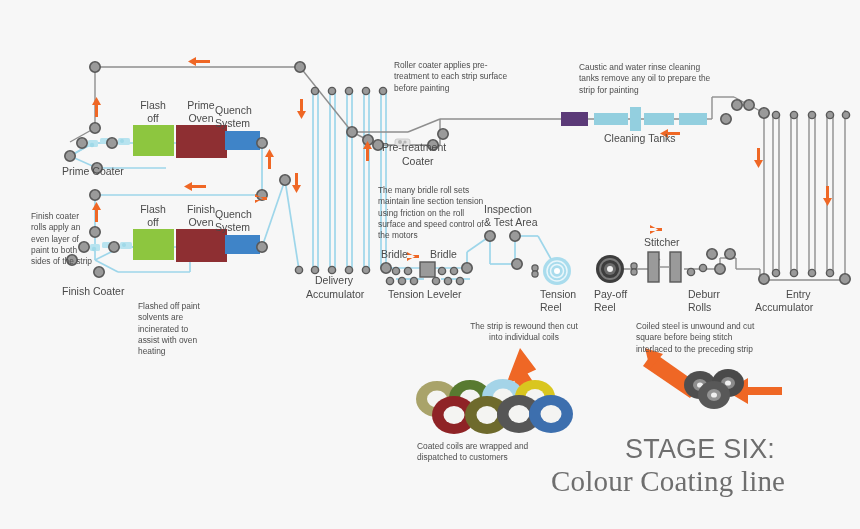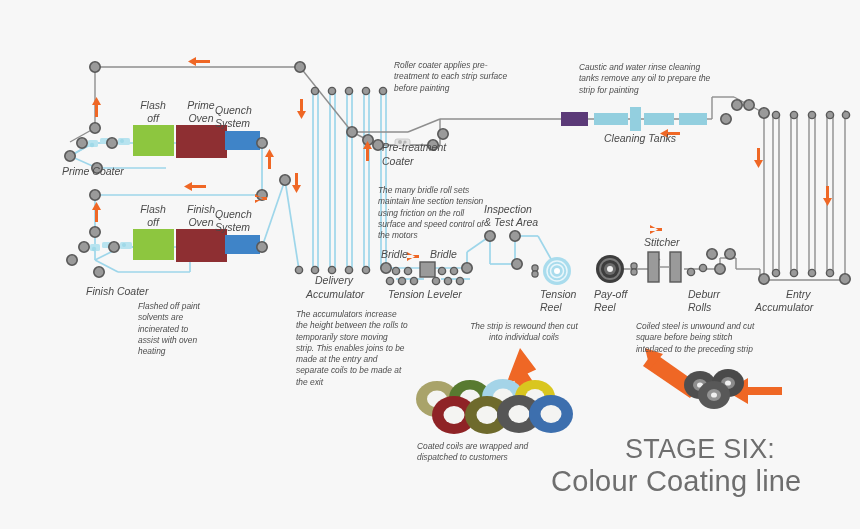--- a/index.html
+++ b/index.html
@@ -6,26 +6,26 @@
   body{
     width:860px;height:529px;
     background:#f7f7f7;
     font-family:"Liberation Sans", sans-serif;
     color:#4d4d4d;
     overflow:hidden;
     position:relative;
   }
   #stage{position:absolute;inset:0;width:860px;height:529px;}
   svg#diagram{position:absolute;left:0;top:0;width:860px;height:529px;}
-  .lbl{position:absolute;font-size:10.5px;line-height:1.26;color:#4a4a4a;font-style:italic;}
+  .lbl{position:absolute;font-size:10.5px;line-height:1.26;color:#4a4a4a;}
   .lbl.note{font-size:8.4px;line-height:1.34;color:#4d4d4d;}
   .lbl.ctr{text-align:center;}
   .title{position:absolute;color:#6e6e6e;font-weight:400;letter-spacing:0.2px;}
   .title.l1{font-size:27px;}
-  .title.l2{font-size:29px;}
+  .title.l2{font-size:29px;font-family:Liberation Serif, serif;}
 </style>
 </head>
 <body>
 
 <div id="stage">
 
 <svg id="diagram" viewBox="0 0 860 529">
   <defs>
     <g id="rollSm">
           <circle r="5.2" fill="#9a9a9a" stroke="#595959" stroke-width="1.6"></circle>
@@ -394,48 +394,48 @@
           <ellipse cx="728" cy="383" rx="3" ry="2.6" fill="#efefef"></ellipse>
         </g>
     <g>
           <ellipse cx="714" cy="395" rx="16" ry="14" fill="#585858"></ellipse>
           <ellipse cx="714" cy="395" rx="7" ry="6" fill="#949494"></ellipse>
           <ellipse cx="714" cy="395" rx="3" ry="2.6" fill="#efefef"></ellipse>
         </g>
   </g>
 </svg>
 
+<div class="lbl note" style="left:31px;top:211px;width:62px;">Finish coater rolls apply an even layer of paint to both sides of the strip</div>
 <div class="lbl note" style="left:394px;top:60px;width:118px;">Roller coater applies pre-treatment to each strip surface before painting</div>
 <div class="lbl note" style="left:579px;top:62px;width:135px;">Caustic and water rinse cleaning tanks remove any oil to prepare the strip for painting</div>
 <div class="lbl note" style="left:378px;top:185px;width:112px;">The many bridle roll sets maintain line section tension using friction on the roll surface and speed control of the motors</div>
 <div class="lbl note" style="left:138px;top:301px;width:62px;">Flashed off paint solvents are incinerated to assist with oven heating</div>
-<div class="lbl note" style="left:296px;top:309px;width:112px;">The accumulators increase the height between the rolls to temporarily store moving strip. This enables joins to be made at the entry and separate coils to be made at the exit</div>
 <div class="lbl note ctr" style="left:469px;top:321px;width:110px;">The strip is rewound then cut into individual coils</div>
 <div class="lbl note" style="left:636px;top:321px;width:128px;">Coiled steel is unwound and cut square before being stitch interlaced to the preceding strip</div>
 <div class="lbl note" style="left:417px;top:441px;width:120px;">Coated coils are wrapped and dispatched to customers</div>
 
 <div class="lbl" style="left:62px;top:165px;">Prime Coater</div>
-<div class="lbl" style="left:62px;top:285px;margin-left:24px;">Finish Coater</div>
+<div class="lbl" style="left:62px;top:285px;">Finish Coater</div>
 
 <div class="lbl ctr" style="left:128px;top:99px;width:50px;">Flash</div>
 <div class="lbl ctr" style="left:128px;top:112px;width:50px;">off</div>
 <div class="lbl ctr" style="left:174px;top:99px;width:54px;">Prime</div>
 <div class="lbl ctr" style="left:174px;top:112px;width:54px;">Oven</div>
 <div class="lbl" style="left:215px;top:104px;">Quench</div>
 <div class="lbl" style="left:215px;top:117px;">System</div>
 
 <div class="lbl ctr" style="left:128px;top:203px;width:50px;">Flash</div>
 <div class="lbl ctr" style="left:128px;top:216px;width:50px;">off</div>
 <div class="lbl ctr" style="left:174px;top:203px;width:54px;">Finish</div>
 <div class="lbl ctr" style="left:174px;top:216px;width:54px;">Oven</div>
 <div class="lbl" style="left:215px;top:208px;">Quench</div>
 <div class="lbl" style="left:215px;top:221px;">System</div>
 
 <div class="lbl" style="left:382px;top:141px;text-align:center;">Pre-treatment</div>
-<div class="lbl" style="left:382px;top:155px;">Coater</div>
+<div class="lbl" style="left:382px;top:155px;padding-left:20px;">Coater</div>
 
 <div class="lbl" style="left:315px;top:274px;">Delivery</div>
 <div class="lbl" style="left:306px;top:288px;">Accumulator</div>
 
 <div class="lbl" style="left:381px;top:248px;">Bridle</div>
 <div class="lbl" style="left:430px;top:248px;">Bridle</div>
 <div class="lbl" style="left:388px;top:288px;">Tension Leveler</div>
 
 <div class="lbl" style="left:484px;top:203px;">Inspection</div>
 <div class="lbl" style="left:484px;top:216px;">&amp; Test Area</div>

